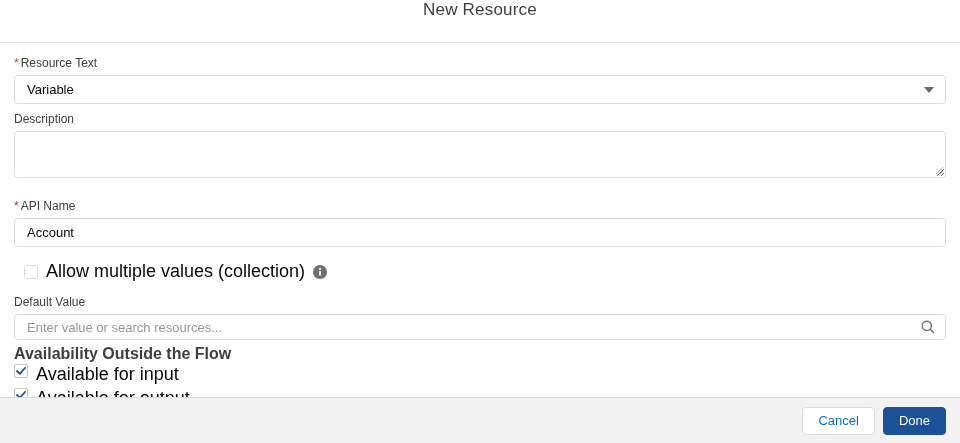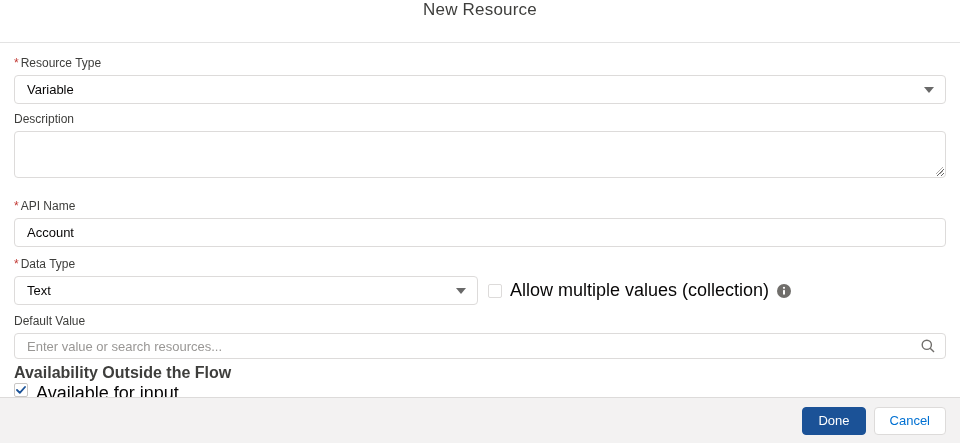--- a/index.html
+++ b/index.html
@@ -120,21 +120,21 @@
 
 <div class="dialog">
 
   <div class="dlg-header">
     <div class="dlg-title">New Resource</div>
   </div>
 
   <div class="dlg-body">
 
     <div class="field f-resource">
-      <label class="field-label"><span class="req">*</span><span>Resource Type</span></label>
+      <label class="field-label"><span class="req">*</span><span>Resource Text</span></label>
       <div class="combo-wrap">
         <input class="combo-input" readonly="" value="Variable" style="">
         <span class="chev">
           <svg width="10" height="6" viewBox="0 0 10 6">
               <polygon points="0,0 10,0 5,6" fill="#696969"></polygon>
             </svg>
         </span>
       </div>
     </div>
 
@@ -149,31 +149,20 @@
         </span>
       </div>
     </div>
 
     <div class="field f-api">
       <label class="field-label"><span class="req">*</span><span>API Name</span></label>
       <input class="txt-input" value="Account" style="">
     </div>
 
     <div class="f-datatype">
-      <div class="datatype-col">
-        <label class="field-label"><span class="req">*</span><span>Data Type</span></label>
-        <div class="combo-wrap">
-          <input class="combo-input" readonly="" value="Text" style="">
-          <span class="chev">
-            <svg width="10" height="6" viewBox="0 0 10 6">
-                <polygon points="0,0 10,0 5,6" fill="#696969"></polygon>
-              </svg>
-          </span>
-        </div>
-      </div>
       <div class="collection-col">
         <span class="checkbox"></span>
         <span class="cb-label">Allow multiple values (collection)</span>
         <span class="info-icon">
           <svg width="14" height="14" viewBox="0 0 14 14">
             <circle cx="7" cy="7" r="7" fill="#706e6b"></circle>
             <circle cx="7" cy="3.8" r="1.1" fill="#ffffff"></circle>
             <rect x="6" y="5.8" width="2" height="5" rx="1" fill="#ffffff"></rect>
           </svg>
         </span>
@@ -209,17 +198,17 @@
               <path d="M1 4 L3.8 6.8 L9 1" stroke="#1b5297" stroke-width="1.8" fill="none" stroke-linecap="round" stroke-linejoin="round"></path>
             </svg>
         </span>
         <span class="cb-label">Available for output</span>
       </div>
     </div>
 
   </div>
 
   <div class="dlg-footer">
+    <button class="btn btn-cancel">Cancel</button>
     <button class="btn btn-done">Done</button>
-    <button class="btn btn-cancel">Cancel</button>
   </div>
 
 </div>
 
 </body></html>

